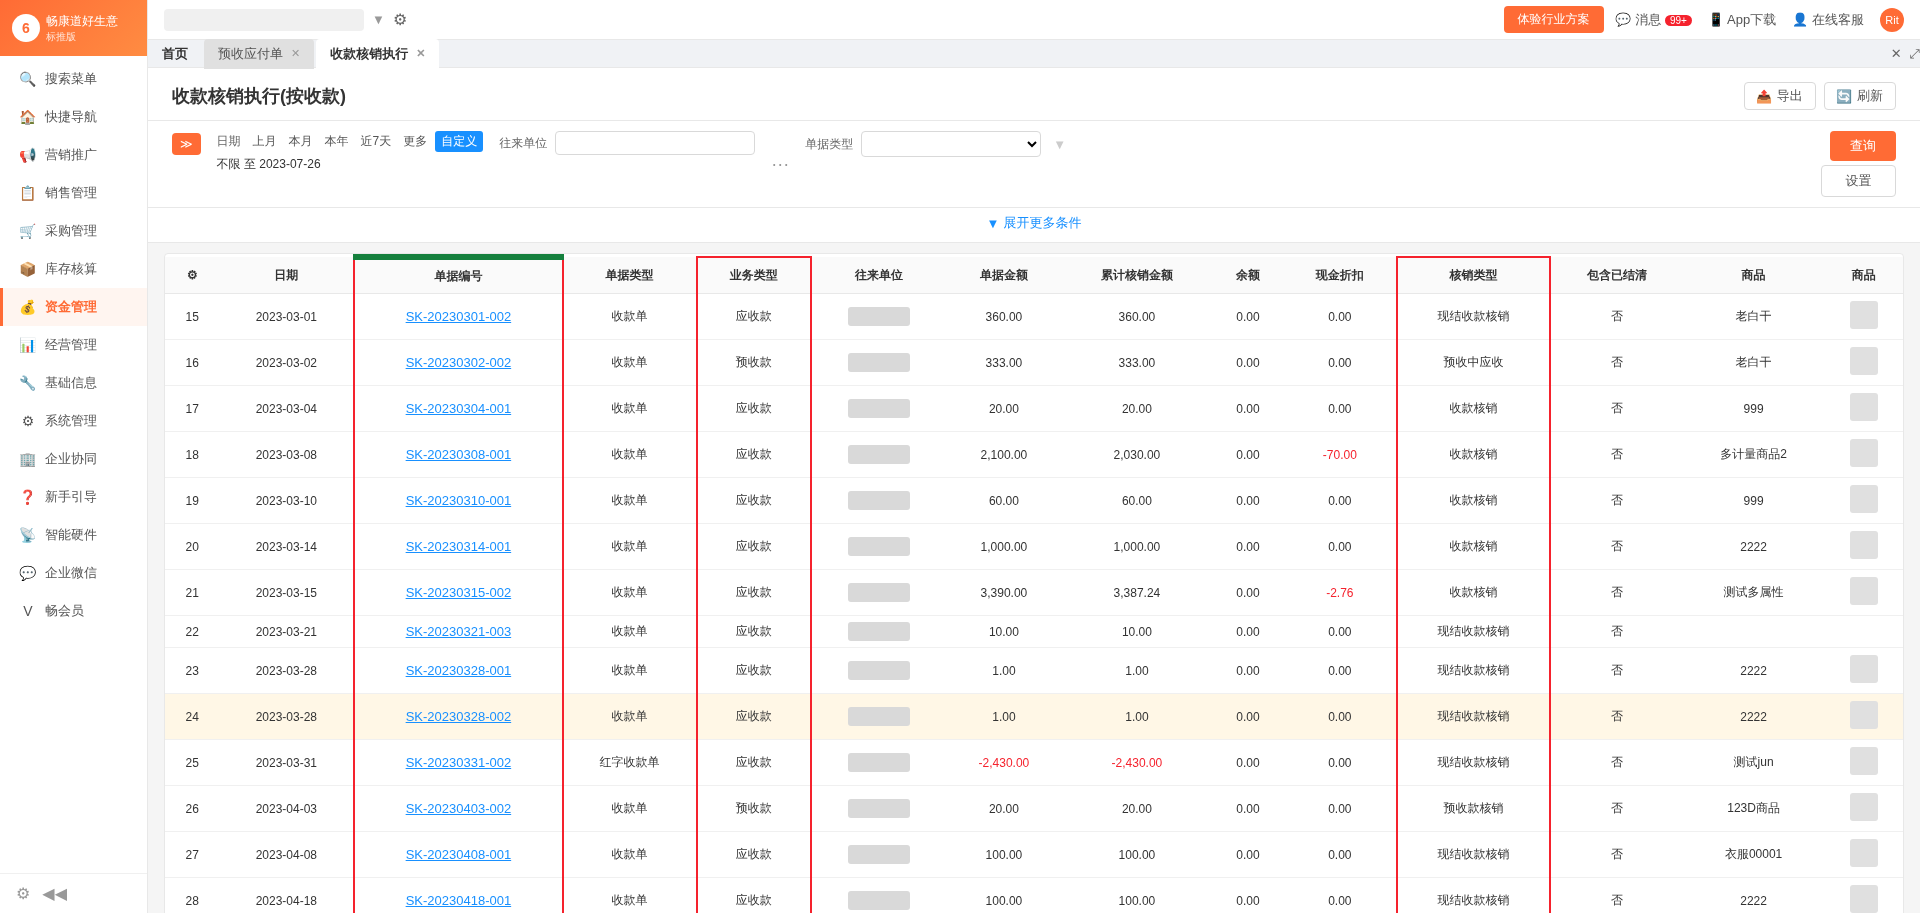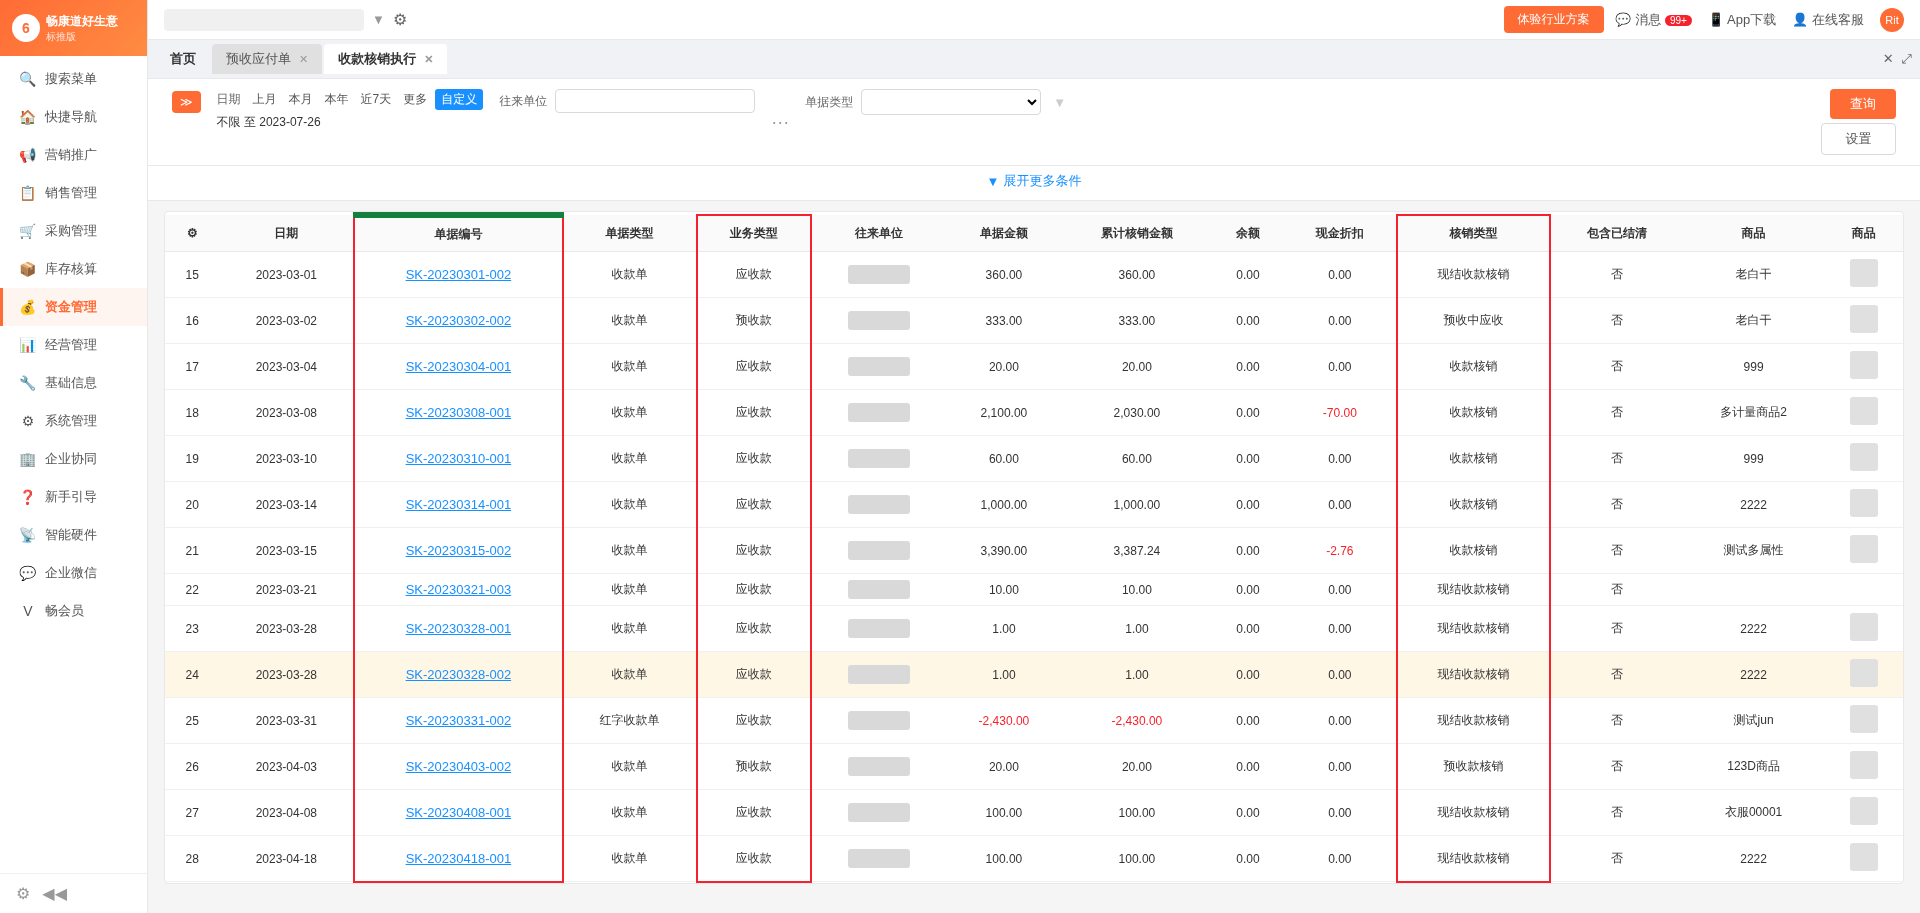--- a/index.html
+++ b/index.html
@@ -99,26 +99,26 @@
     .topbar-right .badge {
       background: #f5222d;
       color: #fff;
       border-radius: 10px;
       padding: 0 5px;
       font-size: 10px;
     }
 
     
     .tabbar {
-      height: 39px;
+      height: 28px;
       background: #f0f2f5;
       display: flex;
       align-items: center;
       border-bottom: 1px solid #e8e8e8;
-      padding: 0 8px;
+      padding: 0 0;
       gap: 2px;
     }
     .tab {
       display: flex;
       align-items: center;
       gap: 6px;
       padding: 6px 14px;
       border-radius: 4px 4px 0 0;
       cursor: pointer;
       color: #555;
@@ -310,21 +310,21 @@
     th.red-border-col2 { border-left: 2px solid #f5222d; border-right: 2px solid #f5222d; border-top: 2px solid #f5222d; }
     td.red-border-col2 { border-left: 2px solid #f5222d; border-right: 2px solid #f5222d; }
   </style>
 </head>
 <body>
 
 <div class="sidebar">
   <div class="sidebar-logo">
     <div class="sidebar-logo-icon">6</div>
     <div>
-      <div style="font-size:12px;font-weight:bold;">畅康道好生意</div>
+      <div style="font-size:12px;font-weight:normal;">畅康道好生意</div>
       <div style="font-size:10px;opacity:0.8;">标推版</div>
     </div>
   </div>
   <div class="sidebar-nav">
     <div class="sidebar-item">
       <span class="icon">🔍</span>
       <span>搜索菜单</span>
     </div>
     <div class="sidebar-item">
       <span class="icon">🏠</span>
@@ -426,20 +426,33 @@
       <span class="close">✕</span>
     </div>
     <div class="tabbar-actions">
       <span style="color:#666;">✕</span>
       <span style="color:#666;">⤢</span>
     </div>
   </div>
 
   <div class="content">
 
+    <div class="page-header">
+      <h2 class="page-title">收款核销执行(按收款)</h2>
+      <div class="page-actions">
+        <button class="btn-export">
+          <span>📤</span>
+          <span>导出</span>
+        </button>
+        <button class="btn-refresh">
+          <span>🔄</span>
+          <span>刷新</span>
+        </button>
+      </div>
+    </div>
 
     <div class="filter-bar">
       <button class="filter-toggle" style="background:#ff6b35;">≫</button>
       <div class="filter-group">
         <div class="filter-row">
           <span class="filter-label">日期</span>
           <div class="filter-date-btns">
             <button class="filter-date-btn">上月</button>
             <button class="filter-date-btn">本月</button>
             <button class="filter-date-btn">本年</button>

